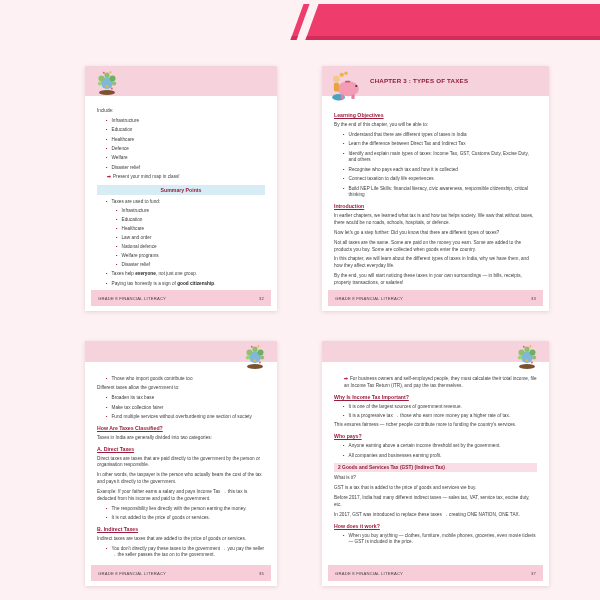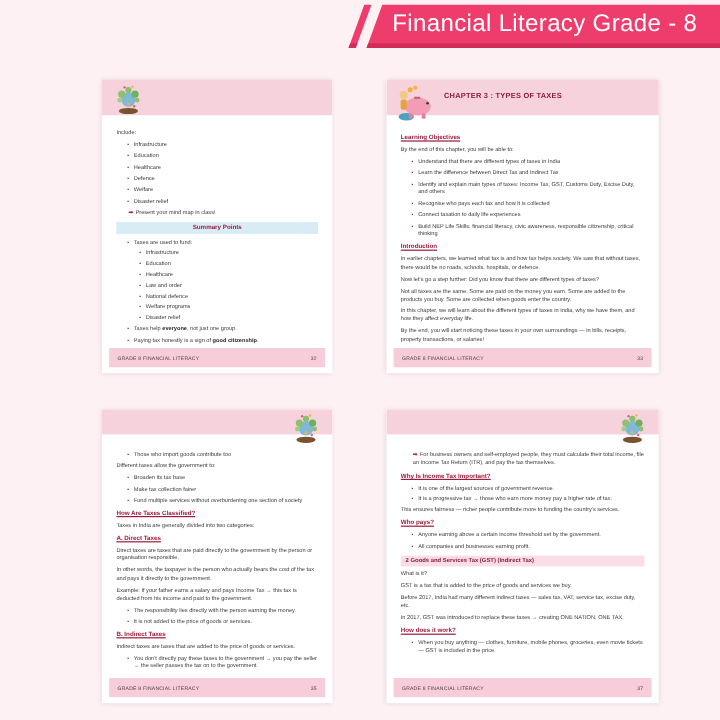--- a/index.html
+++ b/index.html
@@ -127,21 +127,20 @@
       <rect x="3.6" y="12.5" width="4.8" height="8" rx="1.5" fill="#e8a33d"></rect>
       <circle cx="11" cy="5" r="2" fill="#f2b33d"></circle>
       <circle cx="15" cy="3.5" r="1.6" fill="#f2b33d"></circle>
     </g>
   </defs>
 </svg>
 
 <div class="banner">
   <div class="banner-sliver"></div>
   <div class="banner-main"></div>
-  <div class="banner-title">Financial Literacy Grade - 8</div>
 </div>
 
 <div class="page page-tl">
   <div class="page-band band-tall">
     <svg class="logo logo-left" viewBox="0 0 24 27">
         <use href="#crest"></use>
       </svg>
   </div>
   <div class="content content-tall">
       <div class="para">Include:</div>

